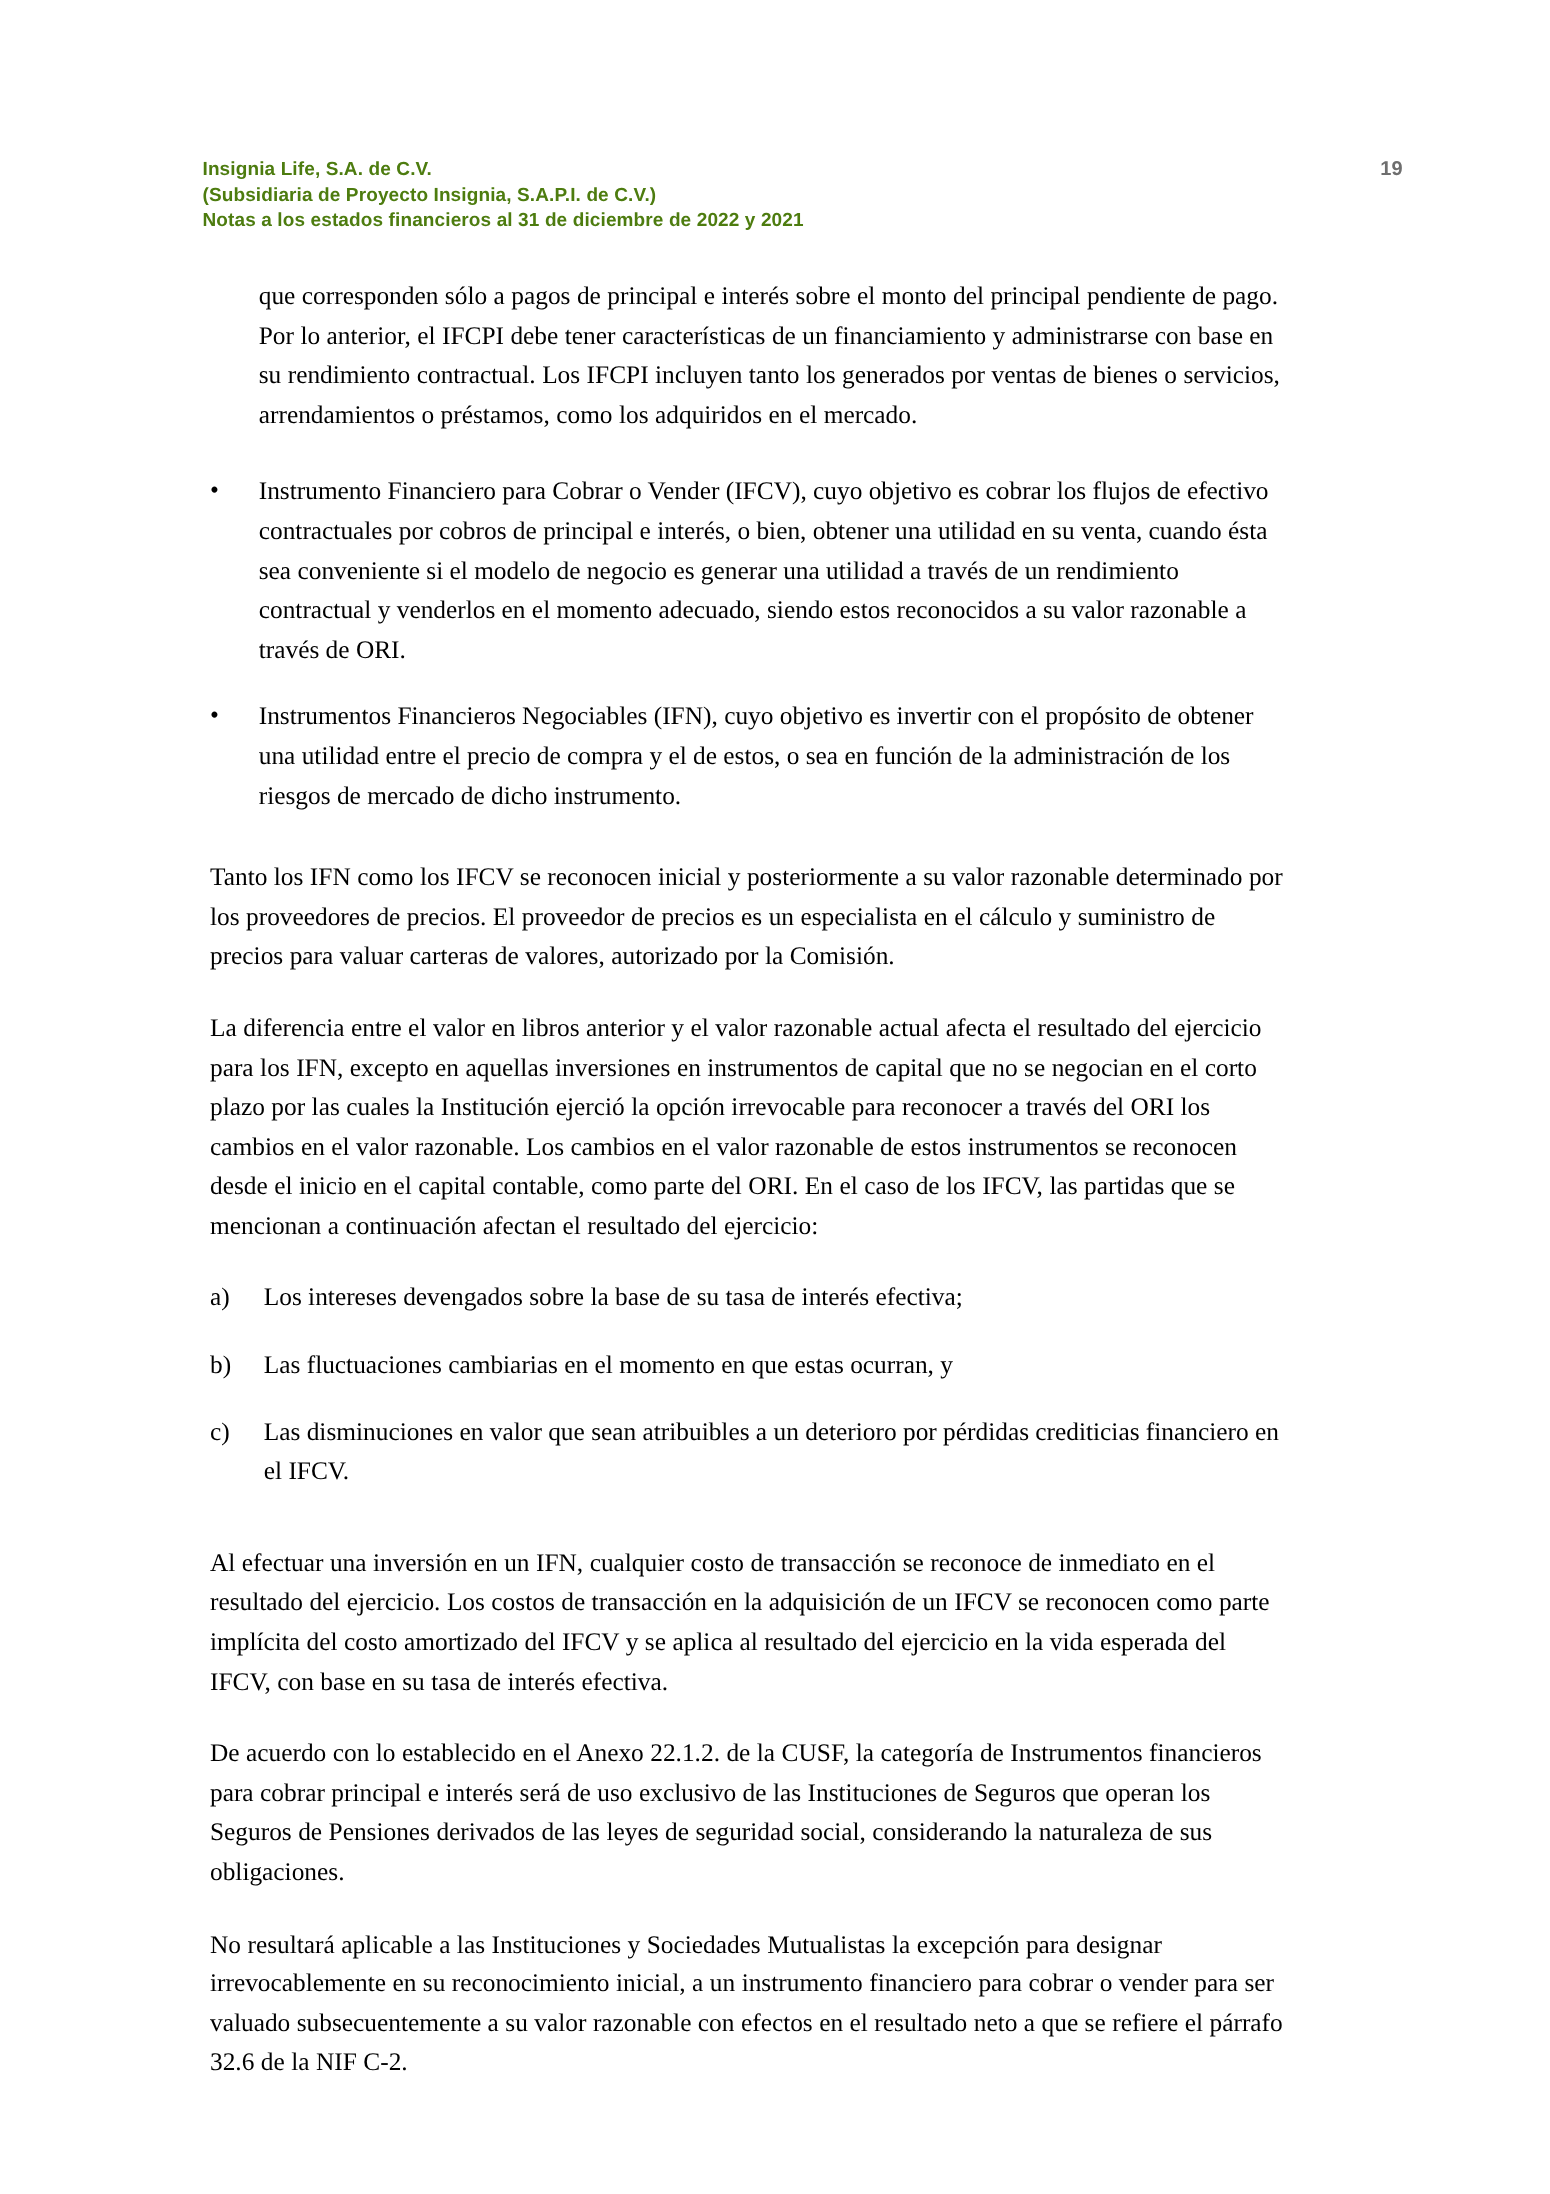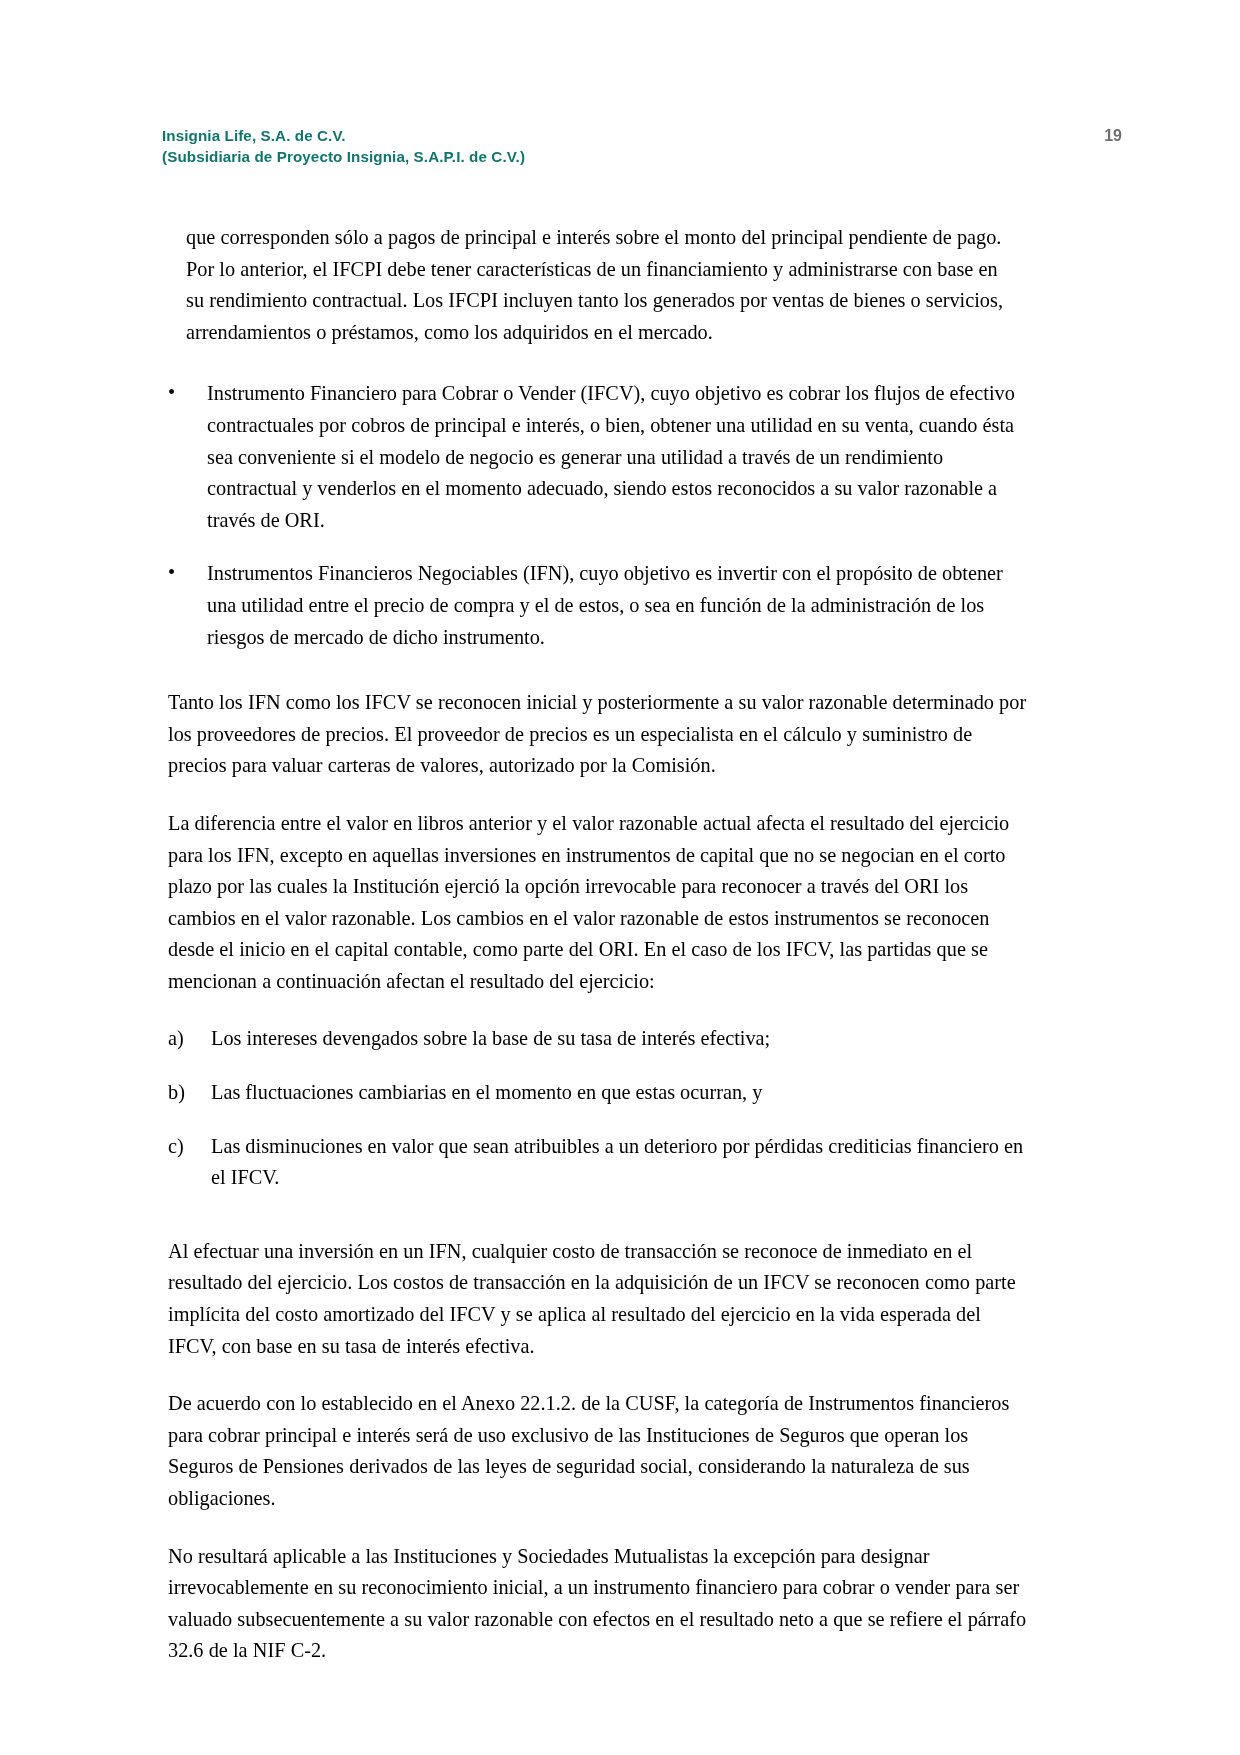--- a/index.html
+++ b/index.html
@@ -31,21 +31,21 @@
     right: 118px;
     display: flex;
     justify-content: space-between;
     align-items: flex-start;
   }
   .header-lines {
     font-family: "Liberation Sans", "DejaVu Sans", sans-serif;
     font-weight: bold;
     font-size: 15.2px;
     line-height: 20.5px;
-    color: #0f766e;
+    color: #4d7c0f;
     letter-spacing: 0.1px;
     white-space: nowrap;
   }
   .header-lines div { display: block; }
   .page-number {
     font-family: "Liberation Sans", "DejaVu Sans", sans-serif;
     font-weight: bold;
     font-size: 16px;
     line-height: 20.5px;
     color: #6e6e6e;
@@ -62,21 +62,21 @@
   p.para {
     margin: 0 0 26px 0;
     font-size: 20.3px;
     line-height: 31.6px;
     text-align: left;
     word-spacing: 0.1px;
   }
 
   
   p.indented {
-    margin-left: 18px;
+    margin-left: 39px;
     width: 823px;
     margin-bottom: 30px;
   }
 
   
   ul.bullets {
     list-style: none;
     margin: 0 0 26px 0;
     padding: 0;
   }
@@ -132,20 +132,21 @@
 </style>
 </head>
 <body>
 
 <div class="page">
 
   <div class="doc-header">
     <div class="header-lines">
       <div>Insignia Life, S.A. de C.V.</div>
       <div>(Subsidiaria de Proyecto Insignia, S.A.P.I. de C.V.)</div>
+      <div>Notas a los estados financieros al 31 de diciembre de 2022 y 2021</div>
     </div>
     <div class="page-number">19</div>
   </div>
 
   <div class="content">
 
     <p class="para indented">que corresponden sólo a pagos de principal e interés sobre el monto del principal pendiente de pago. Por lo anterior, el IFCPI debe tener características de un financiamiento y administrarse con base en su rendimiento contractual. Los IFCPI incluyen tanto los generados por ventas de bienes o servicios, arrendamientos o préstamos, como los adquiridos en el mercado.</p>
 
     <ul class="bullets">
       <li>

